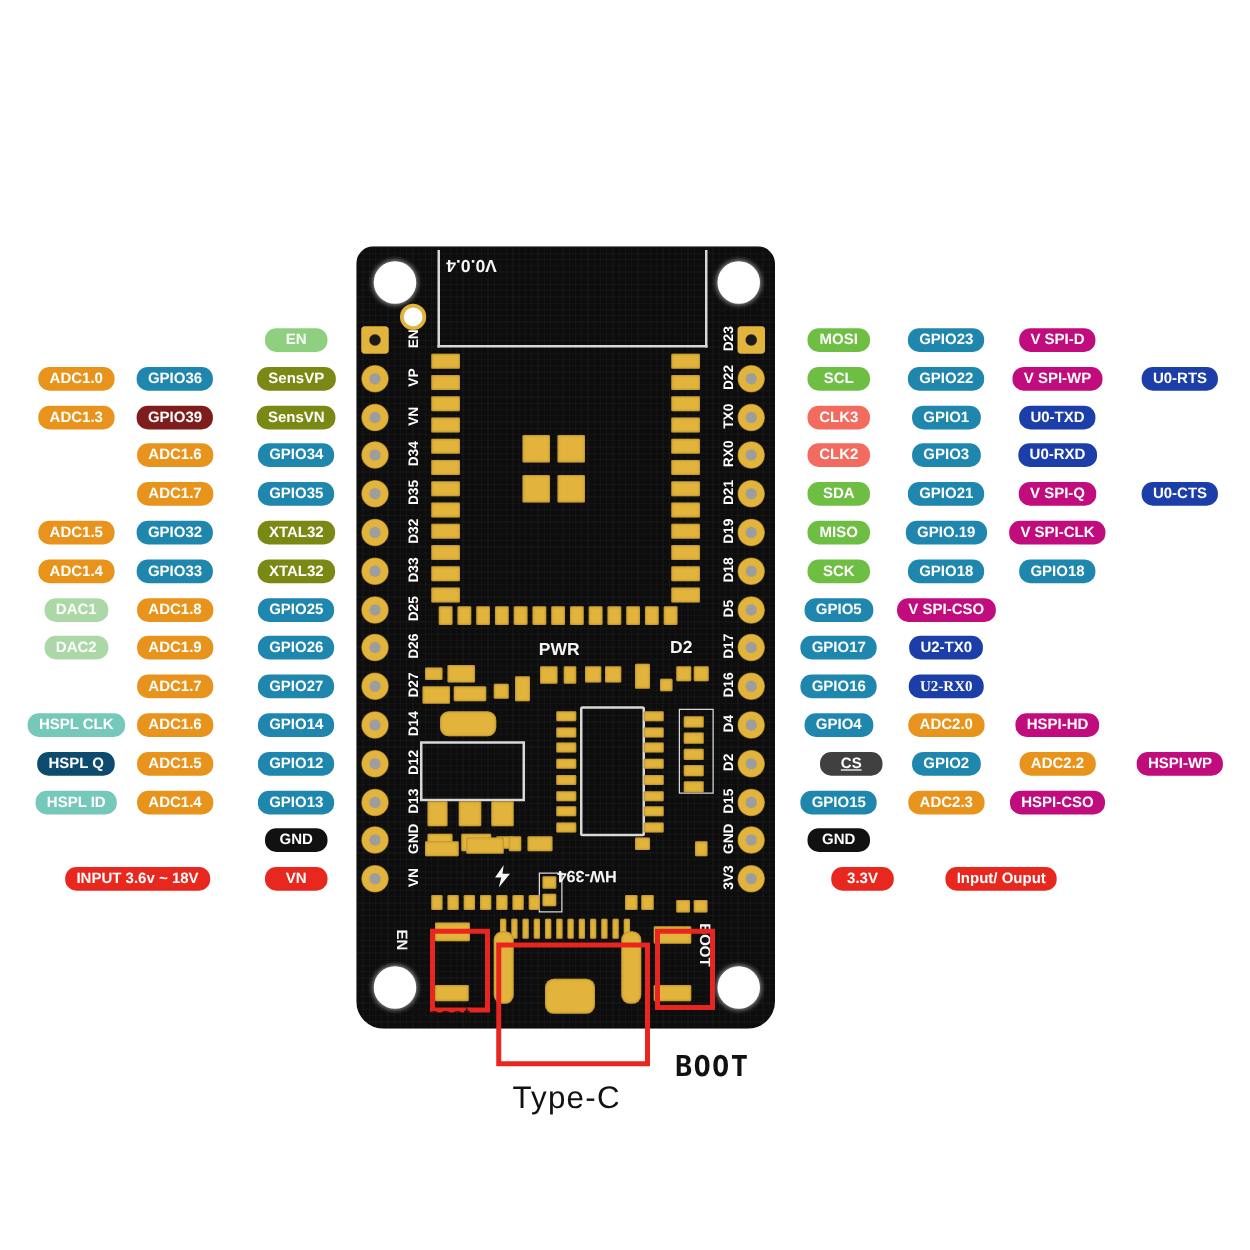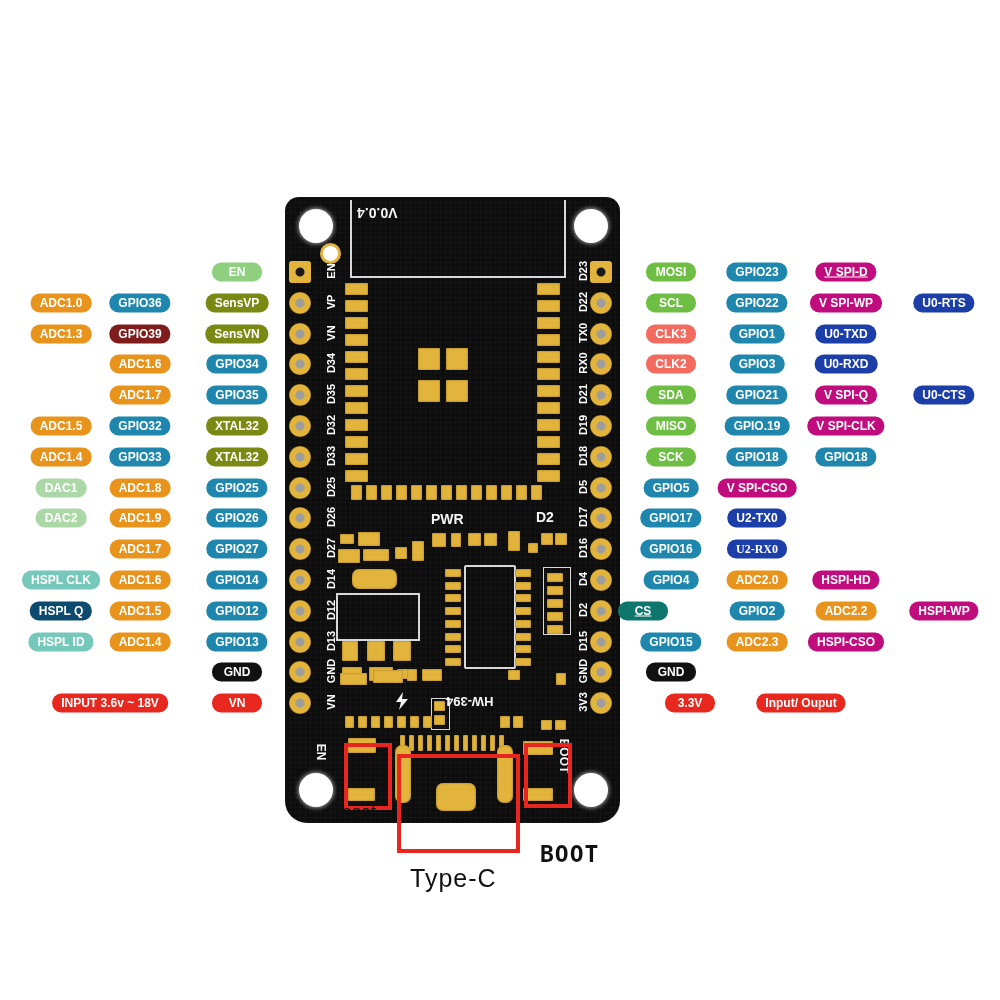--- a/index.html
+++ b/index.html
@@ -292,21 +292,21 @@
       <div class="pill" style="background: rgb(232, 148, 28); left: 140px; top: 610.8px;">ADC1.5</div>
       <div class="pill" style="background: rgb(31, 135, 173); left: 237px; top: 610.8px;">GPIO12</div>
       <div class="pill" style="background: rgb(118, 200, 186); left: 61px; top: 641.6px;">HSPL ID</div>
       <div class="pill" style="background: rgb(232, 148, 28); left: 140px; top: 641.6px;">ADC1.4</div>
       <div class="pill" style="background: rgb(31, 135, 173); left: 237px; top: 641.6px;">GPIO13</div>
       <div class="pill" style="background: rgb(17, 17, 17); left: 237px; top: 672.4px;">GND</div>
       <div class="pill" style="background: rgb(232, 39, 30); left: 110px; top: 703.2px;">INPUT   3.6v ~ 18V</div>
       <div class="pill" style="background: rgb(232, 39, 30); left: 237px; top: 703.2px;">VN</div>
       <div class="pill" style="background: rgb(111, 190, 68); left: 671px; top: 272px;">MOSI</div>
       <div class="pill" style="background: rgb(31, 135, 173); left: 757px; top: 272px;">GPIO23</div>
-      <div class="pill" style="background: rgb(192, 12, 124); left: 846px; top: 272px; text-decoration: underline;">V SPI-D</div>
+      <div class="pill" style="background: rgb(192, 12, 124); left: 846px; top: 272px;">V SPI-D</div>
       <div class="pill" style="background: rgb(111, 190, 68); left: 671px; top: 302.8px;">SCL</div>
       <div class="pill" style="background: rgb(31, 135, 173); left: 757px; top: 302.8px;">GPIO22</div>
       <div class="pill" style="background: rgb(192, 12, 124); left: 846px; top: 302.8px;">V SPI-WP</div>
       <div class="pill" style="background: rgb(28, 62, 168); left: 944px; top: 302.8px;">U0-RTS</div>
       <div class="pill" style="background: rgb(242, 107, 94); left: 671px; top: 333.6px;">CLK3</div>
       <div class="pill" style="background: rgb(31, 135, 173); left: 757px; top: 333.6px;">GPIO1</div>
       <div class="pill" style="background: rgb(28, 62, 168); left: 846px; top: 333.6px;">U0-TXD</div>
       <div class="pill" style="background: rgb(242, 107, 94); left: 671px; top: 364.4px;">CLK2</div>
       <div class="pill" style="background: rgb(31, 135, 173); left: 757px; top: 364.4px;">GPIO3</div>
       <div class="pill" style="background: rgb(28, 62, 168); left: 846px; top: 364.4px;">U0-RXD</div>
@@ -322,21 +322,21 @@
       <div class="pill" style="background: rgb(31, 135, 173); left: 846px; top: 456.8px;">GPIO18</div>
       <div class="pill" style="background: rgb(31, 135, 173); left: 671px; top: 487.6px;">GPIO5</div>
       <div class="pill" style="background: rgb(192, 12, 124); left: 757px; top: 487.6px;">V SPI-CSO</div>
       <div class="pill" style="background: rgb(31, 135, 173); left: 671px; top: 518.4px;">GPIO17</div>
       <div class="pill" style="background: rgb(28, 62, 168); left: 757px; top: 518.4px;">U2-TX0</div>
       <div class="pill" style="background: rgb(31, 135, 173); left: 671px; top: 549.2px;">GPIO16</div>
       <div class="pill" style="background: rgb(28, 62, 168); left: 757px; top: 549.2px; font-family: Liberation Serif, serif;">U2-RX0</div>
       <div class="pill" style="background: rgb(31, 135, 173); left: 671px; top: 580px;">GPIO4</div>
       <div class="pill" style="background: rgb(232, 148, 28); left: 757px; top: 580px;">ADC2.0</div>
       <div class="pill" style="background: rgb(192, 12, 124); left: 846px; top: 580px;">HSPI-HD</div>
-      <div class="pill" style="background: #0f766e; left: 643px; top: 610.8px; text-decoration: underline;">CS</div>
+      <div class="pill" style="background: #404040; left: 681px; top: 610.8px; text-decoration: underline;">CS</div>
       <div class="pill" style="background: rgb(31, 135, 173); left: 757px; top: 610.8px;">GPIO2</div>
       <div class="pill" style="background: rgb(232, 148, 28); left: 846px; top: 610.8px;">ADC2.2</div>
       <div class="pill" style="background: rgb(192, 12, 124); left: 944px; top: 610.8px;">HSPI-WP</div>
       <div class="pill" style="background: rgb(31, 135, 173); left: 671px; top: 641.6px;">GPIO15</div>
       <div class="pill" style="background: rgb(232, 148, 28); left: 757px; top: 641.6px;">ADC2.3</div>
       <div class="pill" style="background: rgb(192, 12, 124); left: 846px; top: 641.6px;">HSPI-CSO</div>
       <div class="pill" style="background: rgb(17, 17, 17); left: 671px; top: 672.4px;">GND</div>
       <div class="pill" style="background: rgb(232, 39, 30); left: 671px; top: 703.2px; margin-left: 19px;">3.3V</div>
       <div class="pill" style="background: rgb(232, 39, 30); left: 801px; top: 703.2px;">Input/ Ouput</div>
     </div>

